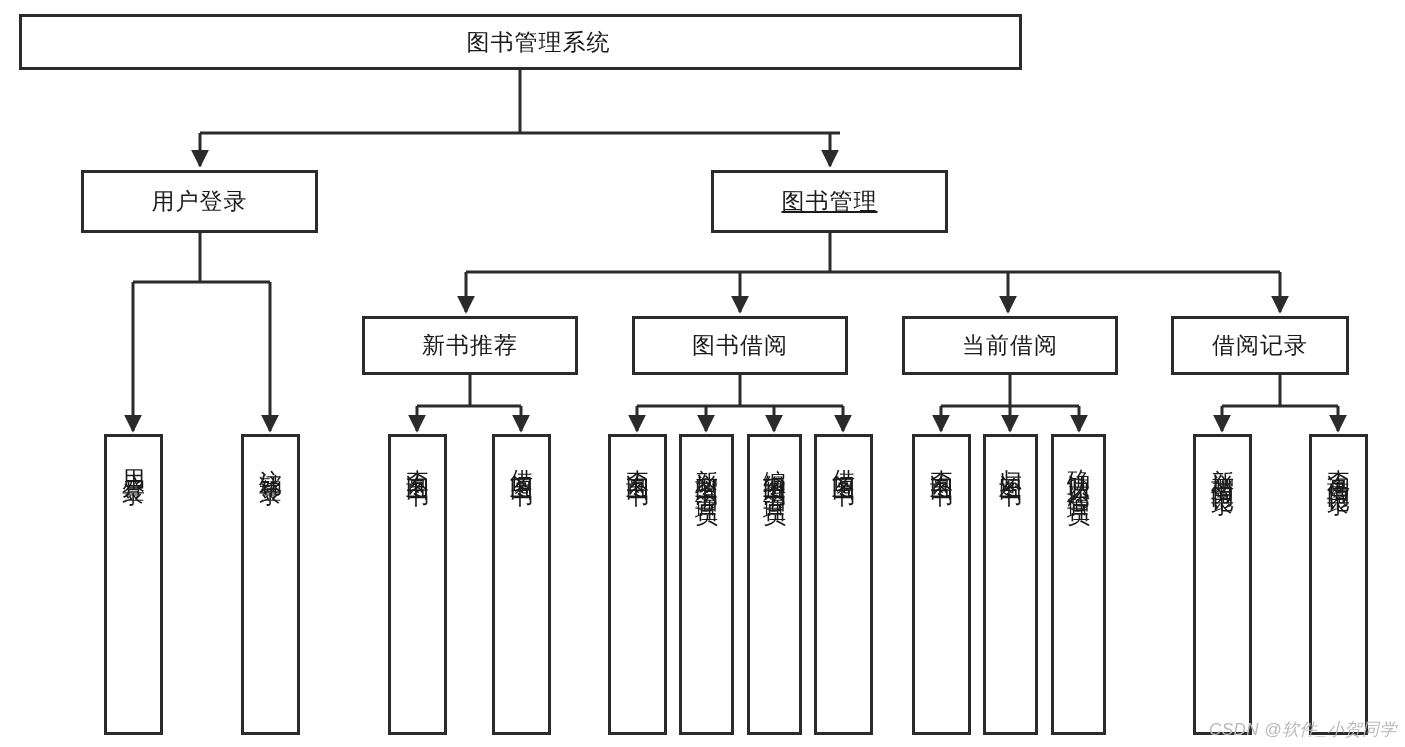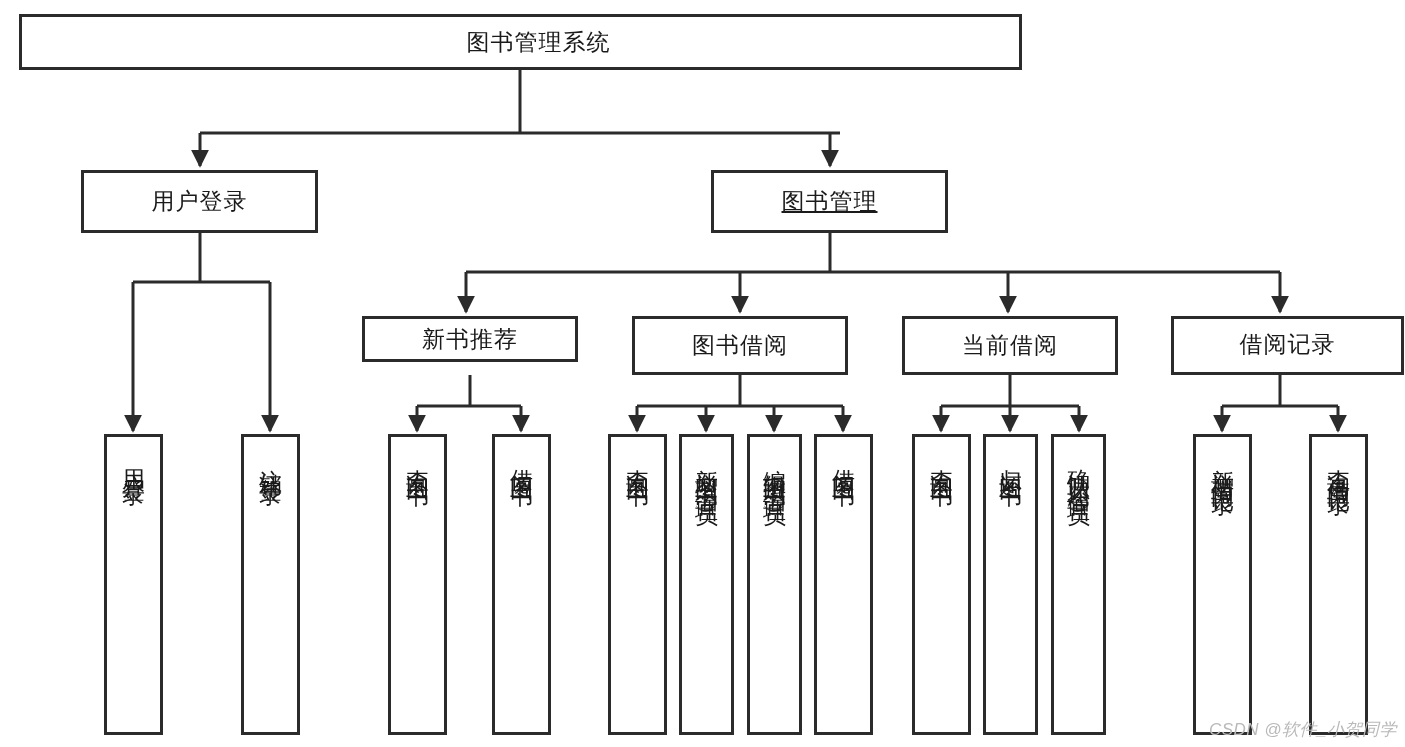--- a/index.html
+++ b/index.html
@@ -135,30 +135,30 @@
     <span class="label">图书管理系统</span>
   </div>
 
   <div class="node horiz" style="left:81px; top:170px; width:237px; height:63px;">
     <span class="label">用户登录</span>
   </div>
   <div class="node horiz" style="left:711px; top:170px; width:237px; height:63px;text-decoration:underline;">
     <span class="label">图书管理</span>
   </div>
 
-  <div class="node horiz" style="left:362px; top:316px; width:216px; height:46px;">
+  <div class="node horiz" style="left:362px; top:316px; width:216px; height:59px;">
     <span class="label">新书推荐</span>
   </div>
   <div class="node horiz" style="left:902px; top:316px; width:216px; height:59px;">
     <span class="label">当前借阅</span>
   </div>
   <div class="node horiz" style="left:632px; top:316px; width:216px; height:59px;">
     <span class="label">图书借阅</span>
   </div>
-  <div class="node horiz" style="left:1171px; top:316px; width:233px; height:59px;font-family:Liberation Serif, serif;">
+  <div class="node horiz" style="left:1171px; top:316px; width:178px; height:59px;">
     <span class="label">借阅记录</span>
   </div>
 
   <div class="node vert" style="left:104px; top:434px; width:59px; height:301px;">
     <span class="label">用户登录</span>
   </div>
   <div class="node vert" style="left:241px; top:434px; width:59px; height:301px;">
     <span class="label">注销登录</span>
   </div>
 

